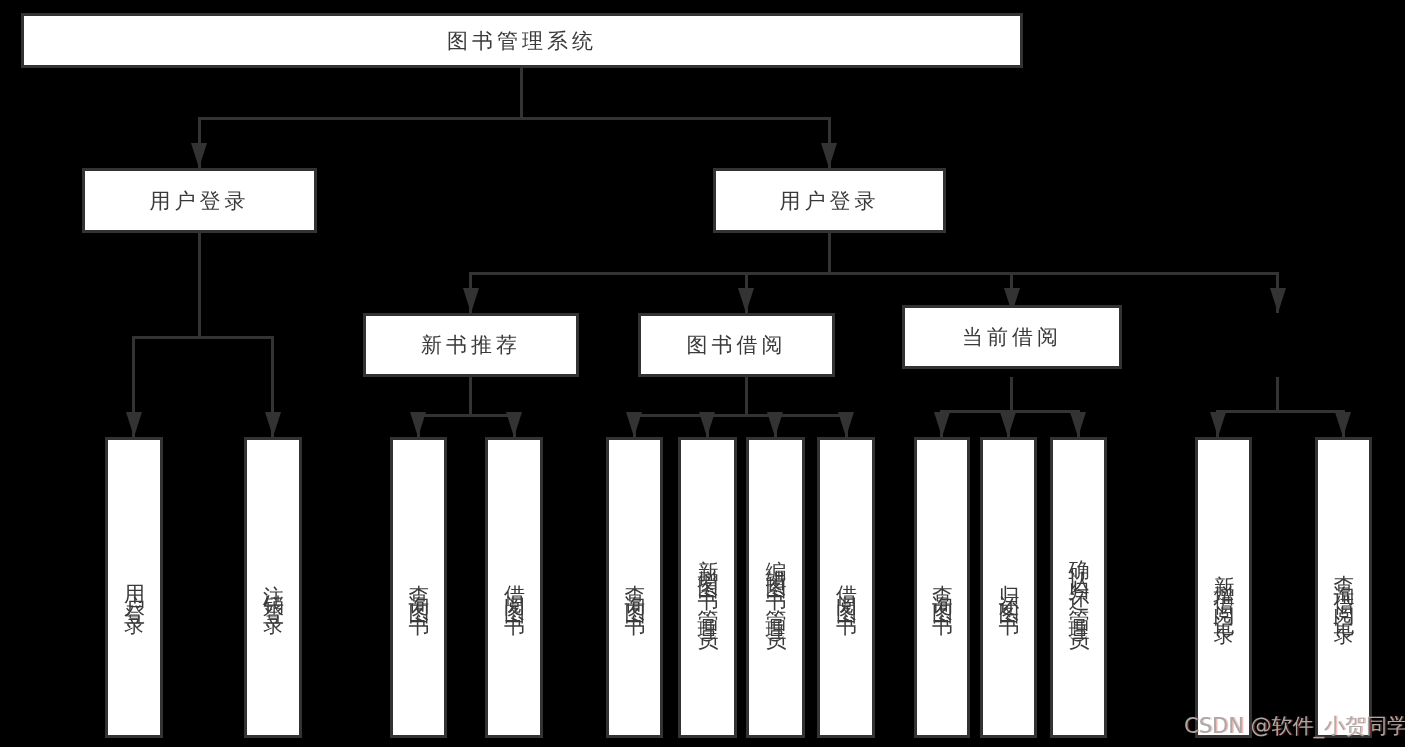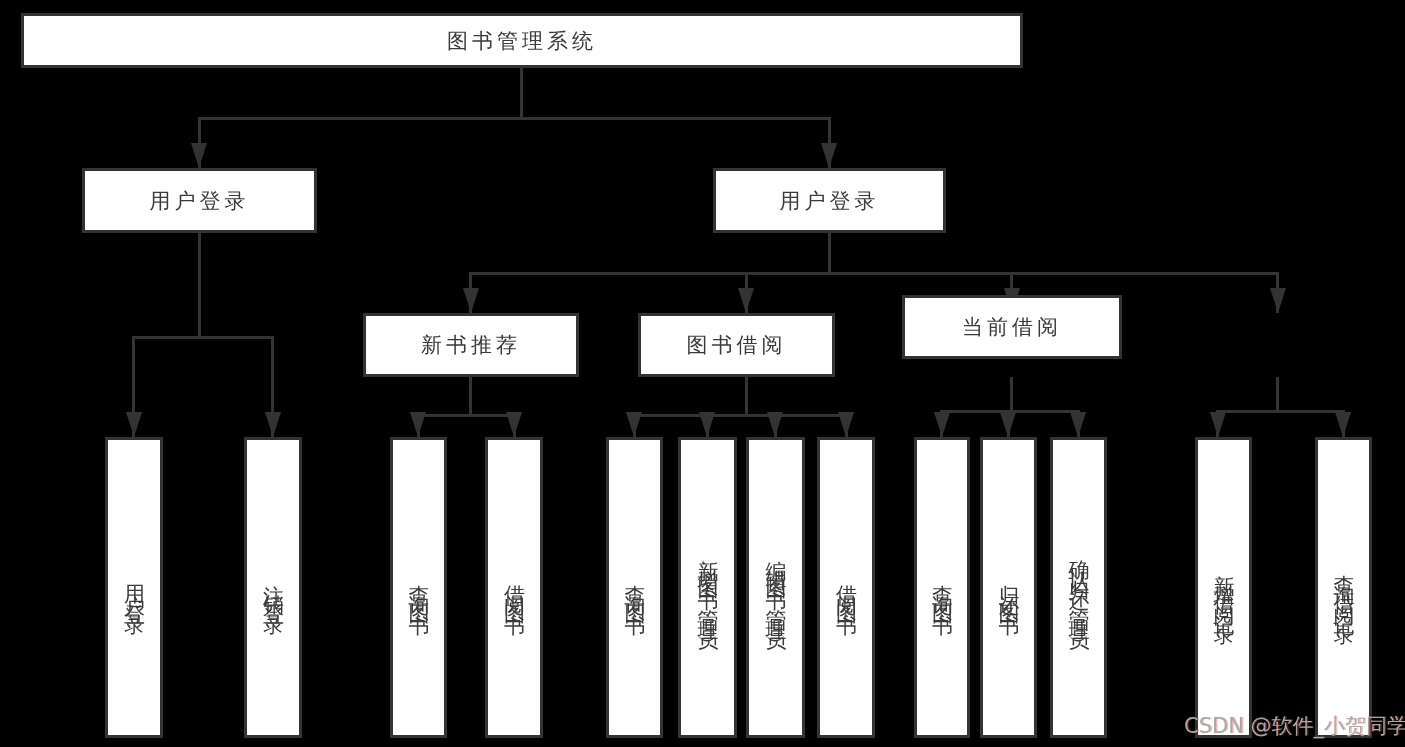--- a/index.html
+++ b/index.html
@@ -93,21 +93,21 @@
   <div class="ar" style="left:1004px;top:288px;"></div>
   <div class="vl" style="left:1276px;top:272px;height:41px;"></div>
   <div class="ar" style="left:1270px;top:288px;"></div>
 
   <div class="node h" style="left:363px;top:313px;width:216px;height:64px;">
     <span>新书推荐</span>
   </div>
   <div class="node h" style="left:638px;top:313px;width:197px;height:64px;">
     <span>图书借阅</span>
   </div>
-  <div class="node h" style="left:902px;top:295px;width:220px;height:64px;">
+  <div class="node h" style="left:902px;top:305px;width:220px;height:64px;">
     <span>当前借阅</span>
   </div>
 
   <div class="vl" style="left:469px;top:377px;height:37px;"></div>
   <div class="hl" style="left:417px;top:414px;width:99px;"></div>
   <div class="vl" style="left:417px;top:414px;height:23px;"></div>
   <div class="ar" style="left:410px;top:412px;"></div>
   <div class="vl" style="left:513px;top:414px;height:23px;"></div>
   <div class="ar" style="left:506px;top:412px;"></div>
 

